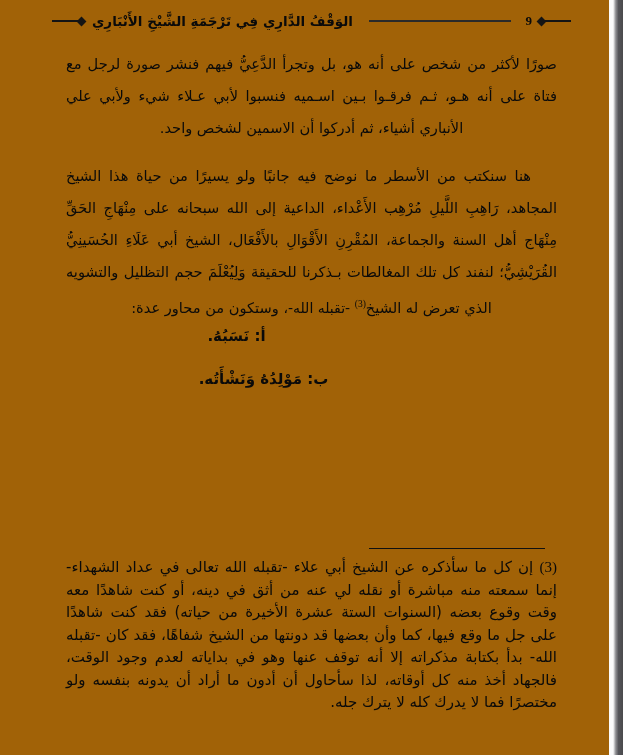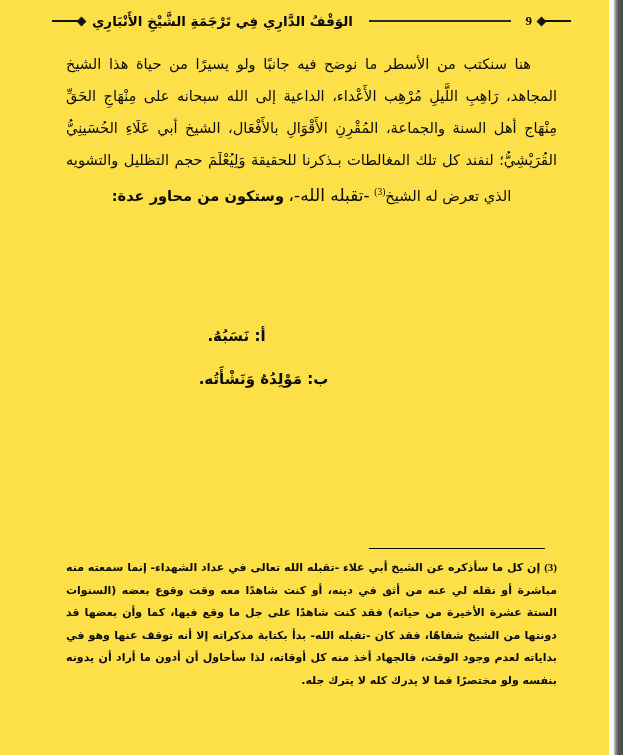--- a/index.html
+++ b/index.html
@@ -12,21 +12,21 @@
     height: 755px;
     position: relative;
     overflow: hidden;
     font-family: "DejaVu Sans", "Liberation Serif", serif;
     color: #0a0a0a;
   }
 
   .page {
     position: absolute;
     inset: 0;
-    background: #fde047;
+    background: #a16207;
     box-sizing: border-box;
   }
 
   
   .edge-strip {
     position: absolute;
     top: 0;
     right: 0;
     width: 10px;
     height: 100%;
@@ -115,24 +115,24 @@
   }
   p.para.first { text-indent: 0; }
   p.para + p.para { margin-top: 16px; }
 
   .fn-ref {
     font-size: 9.5px;
     vertical-align: super;
     font-family: "Liberation Serif", serif;
   }
   .tiny-dua {
-    font-size: 17px;
+    font-size: 14px;
   }
   .bold-tail {
-    font-weight: bold;
+    font-weight: normal;
   }
 
   
   .outline {
     position: absolute;
     top: 326px;
     right: 66px;
     left: 66px;
     list-style: none;
     margin: 0;
@@ -159,25 +159,24 @@
     right: 78px;
     width: 176px;
     height: 1.4px;
     background: #111111;
   }
   .footnote {
     position: absolute;
     top: 556px;
     right: 66px;
     left: 66px;
-    font-size: 11px;
+    font-size: 15px;
     line-height: 22.5px;
     text-align: justify;
     margin: 0;
-    font-weight: bold;
   }
   .fn-num {
     font-family: "Liberation Serif", serif;
   }
 </style>
 </head>
 <body>
 
 <div class="page">
 
@@ -192,20 +191,21 @@
     <span class="hdr-title">الوَقْفُ الدَّارِي فِي تَرْجَمَةِ الشَّيْخِ الأَنْبَارِي</span>
     <span class="hdr-rule"></span>
     <span class="hdr-pageno">9</span>
     <span class="hdr-ornament-left">
       <span class="orn-line"></span>
         <span class="orn-diamond"></span>
     </span>
   </div>
 
   <div class="body-col">
+    <p class="para first">صورًا لأكثر من شخص على أنه هو، بل وتجرأ الدَّعِيُّ فيهم فنشر صورة لرجل مع فتاة على أنه هـو، ثـم فرقـوا بـين اسـميه فنسبوا لأبي عـلاء شيء ولأبي علي الأنباري أشياء، ثم أدركوا أن الاسمين لشخص واحد.</p>
     <p class="para"><span>هنا سنكتب من الأسطر ما نوضح فيه جانبًا ولو يسيرًا من حياة هذا الشيخ المجاهد، رَاهِبِ اللَّيلِ مُرْهِب الأَعْداء، الداعية إلى الله سبحانه على مِنْهَاجِ الحَقِّ مِنْهَاج أهل السنة والجماعة، المُقْرِنِ الأَقْوَالِ بالأَفْعَال، الشيخ أبي عَلَاءِ الحُسَينِيُّ القُرَيْشِيُّ؛ لنفند كل تلك المغالطات بـذكرنا للحقيقة وَلِيُعْلَمَ حجم التظليل والتشويه الذي تعرض له الشيخ</span><span class="fn-ref">(3)</span> <span class="tiny-dua">-تقبله الله-،</span> <span class="bold-tail">وستكون من محاور عدة:</span></p>
   </div>
 
   <ul class="outline">
     <li>أ: نَسَبُهُ.</li>
     <li>ب: مَوْلِدُهُ وَنَشْأَتُه.</li>
   </ul>
 
   <div class="fn-rule"></div>
   <p class="footnote"><span class="fn-num">(3)</span> <span>إن كل ما سأذكره عن الشيخ أبي علاء -تقبله الله تعالى في عداد الشهداء- إنما سمعته منه مباشرة أو نقله لي عنه من أثق في دينه، أو كنت شاهدًا معه وقت وقوع بعضه (السنوات الستة عشرة الأخيرة من حياته) فقد كنت شاهدًا على جل ما وقع فيها، كما وأن بعضها قد دونتها من الشيخ شفاهًا، فقد كان -تقبله الله- بدأ بكتابة مذكراته إلا أنه توقف عنها وهو في بداياته لعدم وجود الوقت، فالجهاد أخذ منه كل أوقاته، لذا سأحاول أن أدون ما أراد أن يدونه بنفسه ولو مختصرًا فما لا يدرك كله لا يترك جله.</span></p>

